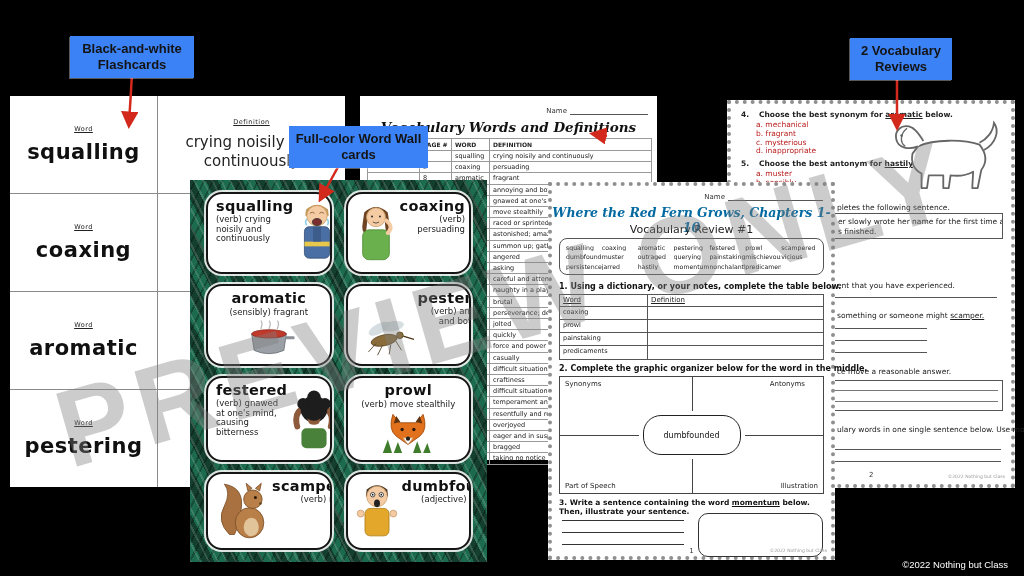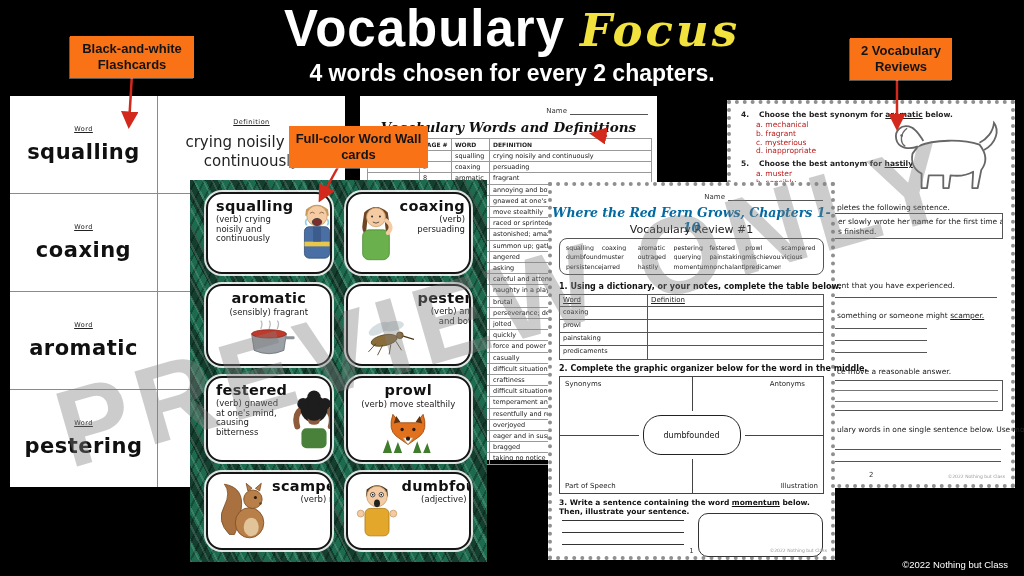--- a/index.html
+++ b/index.html
@@ -7,21 +7,21 @@
     font-family:"DejaVu Sans",sans-serif;}
 
   
   .page-header{position:absolute;left:0;top:0;width:100%;text-align:center;z-index:40;color:#fff;pointer-events:none;}
   .title-line{font-family:"Liberation Sans",sans-serif;font-weight:bold;font-size:51px;line-height:57px;letter-spacing:1px;}
   .title-accent{font-family:"DejaVu Serif",serif;font-style:italic;font-weight:bold;color:#f2e23e;
     font-size:45px;margin-left:15px;letter-spacing:3px;}
   .subtitle{font-family:"Liberation Sans",sans-serif;font-weight:bold;font-size:23px;margin-top:1px;}
 
   
-  .callout{position:absolute;background:#f97316;color:#141414;font-family:"Liberation Sans",sans-serif;
+  .callout{position:absolute;background:#3b82f6;color:#141414;font-family:"Liberation Sans",sans-serif;
     font-weight:bold;text-align:center;z-index:45;padding:5px 6px;font-size:13px;line-height:16px;
     box-shadow:-1px 1px 0 rgba(255,255,255,.35);}
   #callout-flashcards{left:70px;top:36px;width:112px;}
   #callout-wordwall{left:289px;top:126px;width:127px;}
   #callout-vocablist{left:608px;top:119px;width:152px;}
   #callout-reviews{left:850px;top:38px;width:90px;}
 
   #arrow-layer{position:absolute;left:0;top:0;z-index:44;pointer-events:none;}
 
   
@@ -141,24 +141,20 @@
     font-family:"Liberation Sans",sans-serif;font-weight:bold;font-size:110px;letter-spacing:8px;
     color:rgba(128,128,128,.40);text-align:center;pointer-events:none;white-space:nowrap;}
   #footer-credit{position:absolute;right:16px;bottom:6px;color:#fff;font-size:9.5px;z-index:41;
     font-family:"Liberation Sans",sans-serif;}
 </style>
 </head>
 <body>
 
 <div id="canvas">
 
-  <div class="page-header">
-    <div class="title-line"><span>Vocabulary</span><span class="title-accent">Focus</span></div>
-    <div class="subtitle">4 words chosen for every 2 chapters.</div>
-  </div>
 
   <section class="sheet" id="flashcards-sheet">
     <div class="fc-grid">
 
     <div class="fc-row">
           <div class="fc-cell fc-word-cell">
             <div class="fc-label">Word</div>
             <div class="fc-word">squalling</div>
           </div>
           <div class="fc-cell fc-def-cell">

